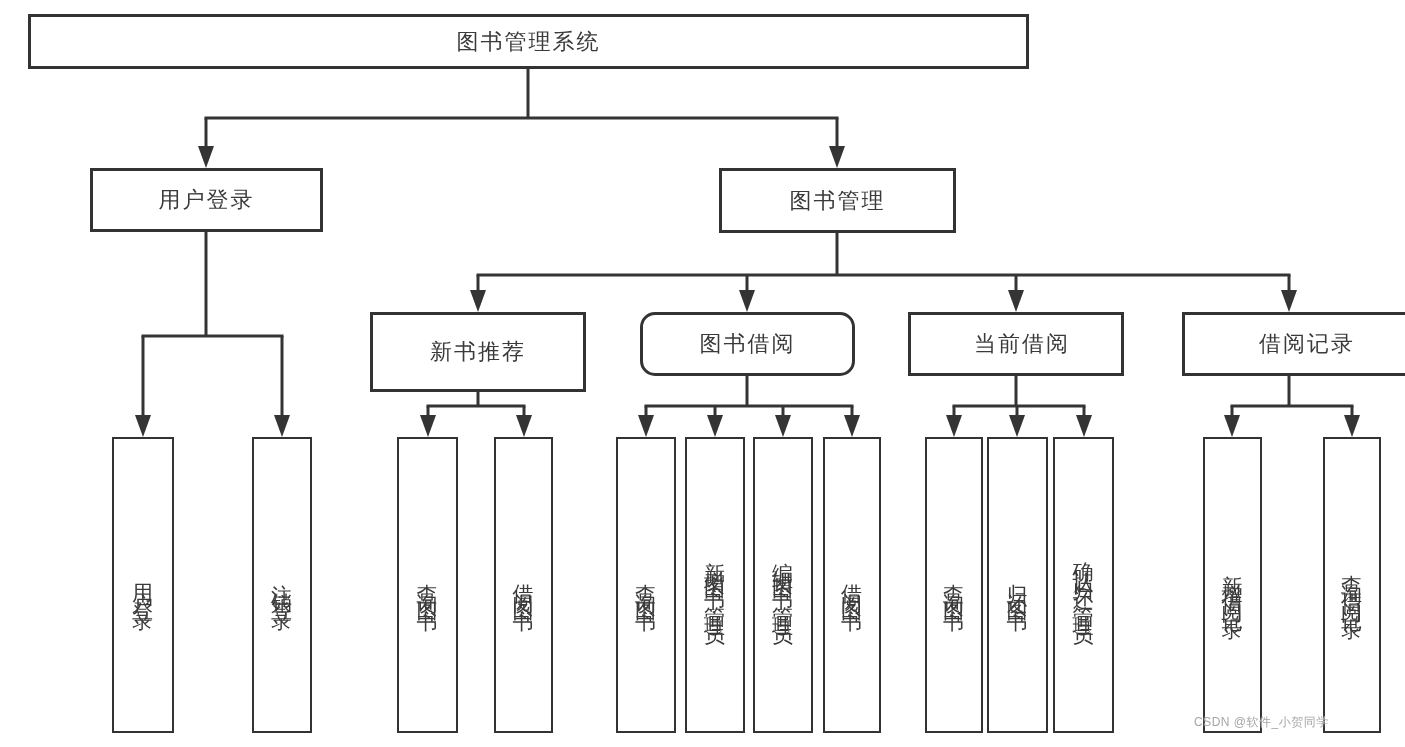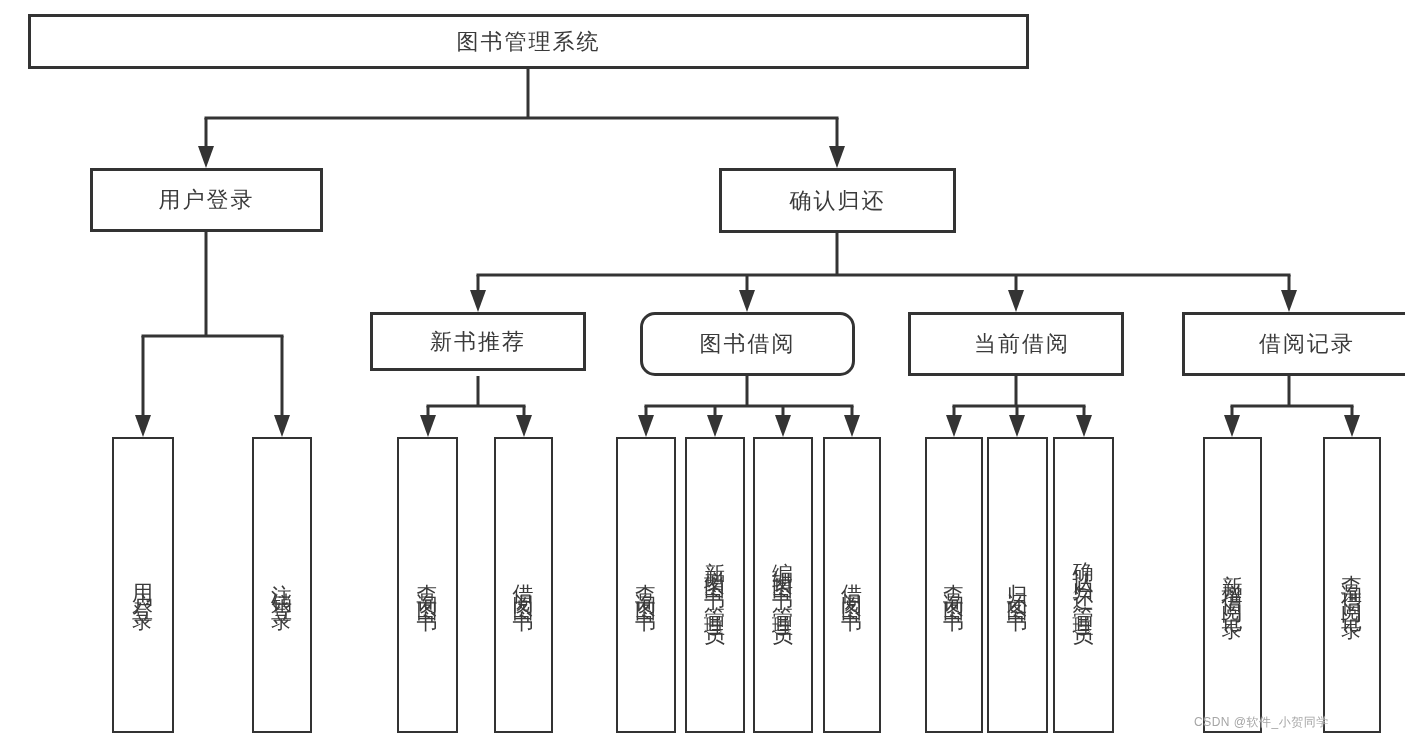--- a/index.html
+++ b/index.html
@@ -19,21 +19,21 @@
     top:437px;height:296px;
   }
   .vtext{
     writing-mode:vertical-rl;text-orientation:mixed;
     font-size:21px;letter-spacing:9px;line-height:1.1;color:#3a3a3a;white-space:nowrap;
   }
   
   .n-root{left:20px;top:14px;width:1001px;height:55px;}
   .n-l2a{left:82px;top:168px;width:233px;height:64px;}
   .n-l2b{left:711px;top:168px;width:237px;height:65px;}
-  .n-l3a{left:362px;top:312px;width:216px;height:59px;}
+  .n-l3a{left:362px;top:312px;width:216px;height:80px;}
   .n-l3b{left:632px;top:312px;width:215px;height:64px;border-radius:15px;}
   .n-l3c{left:900px;top:312px;width:216px;height:64px;padding-left:12px;}
   .n-l3d{left:1174px;top:312px;width:250px;height:64px;}
   .lf1{left:104px;width:62px;}
   .lf2{left:244px;width:60px;}
   .lf3{left:389px;width:61px;}
   .lf4{left:486px;width:59px;}
   .lf5{left:608px;width:60px;}
   .lf6{left:677px;width:60px;}
   .lf7{left:745px;width:60px;}
@@ -119,21 +119,21 @@
   </svg>
 
   <div class="box n-root">
     <span class="hlabel">图书管理系统</span>
   </div>
 
   <div class="box n-l2a">
     <span class="hlabel">用户登录</span>
   </div>
   <div class="box n-l2b">
-    <span class="hlabel">确认归还</span>
+    <span class="hlabel">图书管理</span>
   </div>
 
   <div class="box n-l3a">
     <span class="hlabel">新书推荐</span>
   </div>
   <div class="box n-l3b">
     <span class="hlabel">图书借阅</span>
   </div>
   <div class="box n-l3c">
     <span class="hlabel">当前借阅</span>

